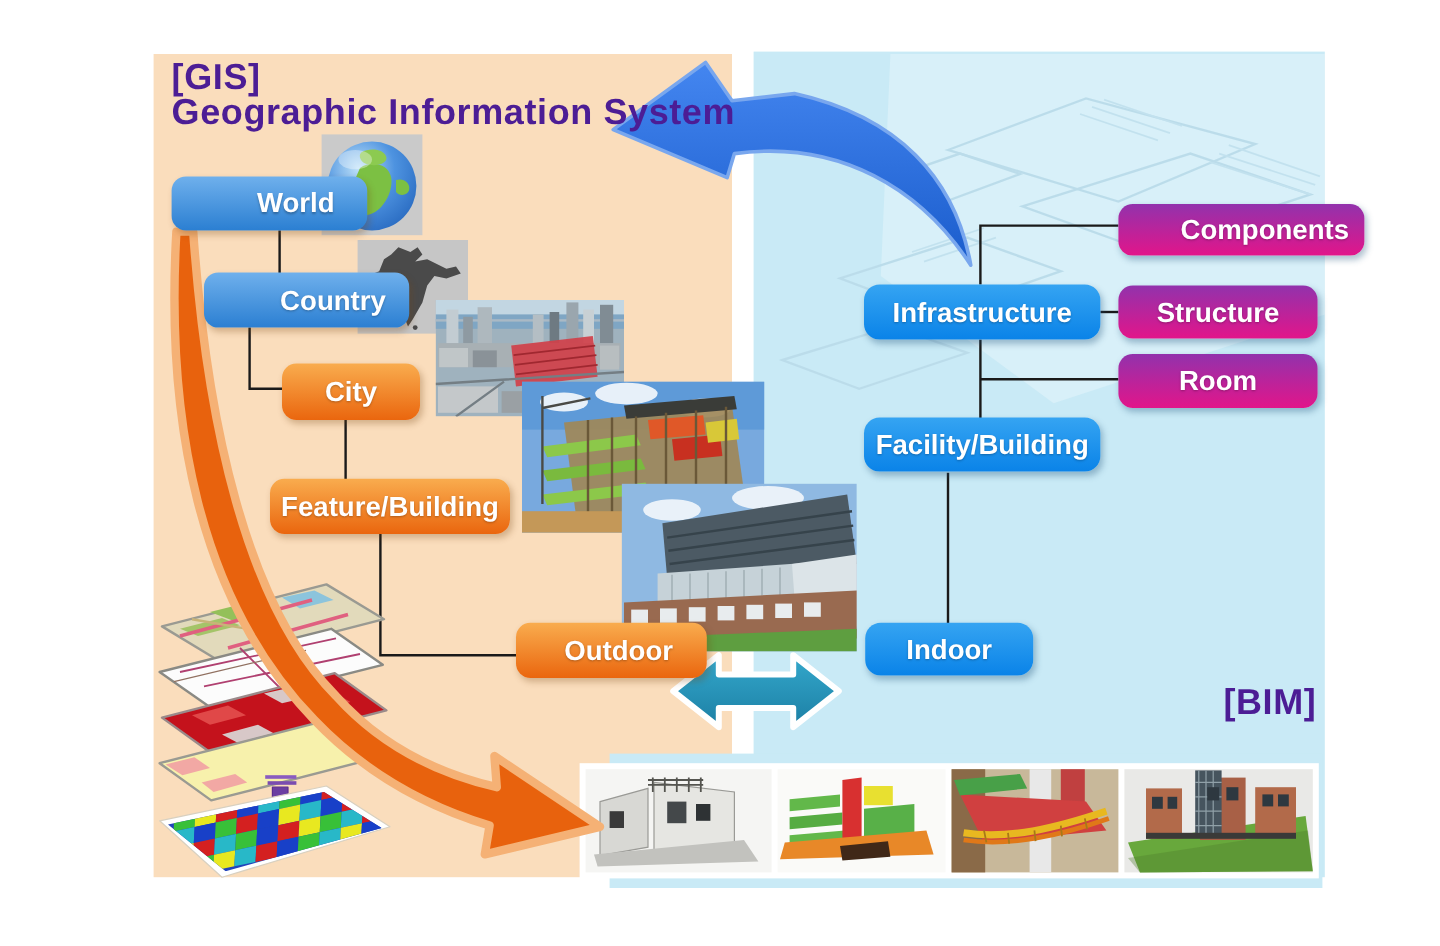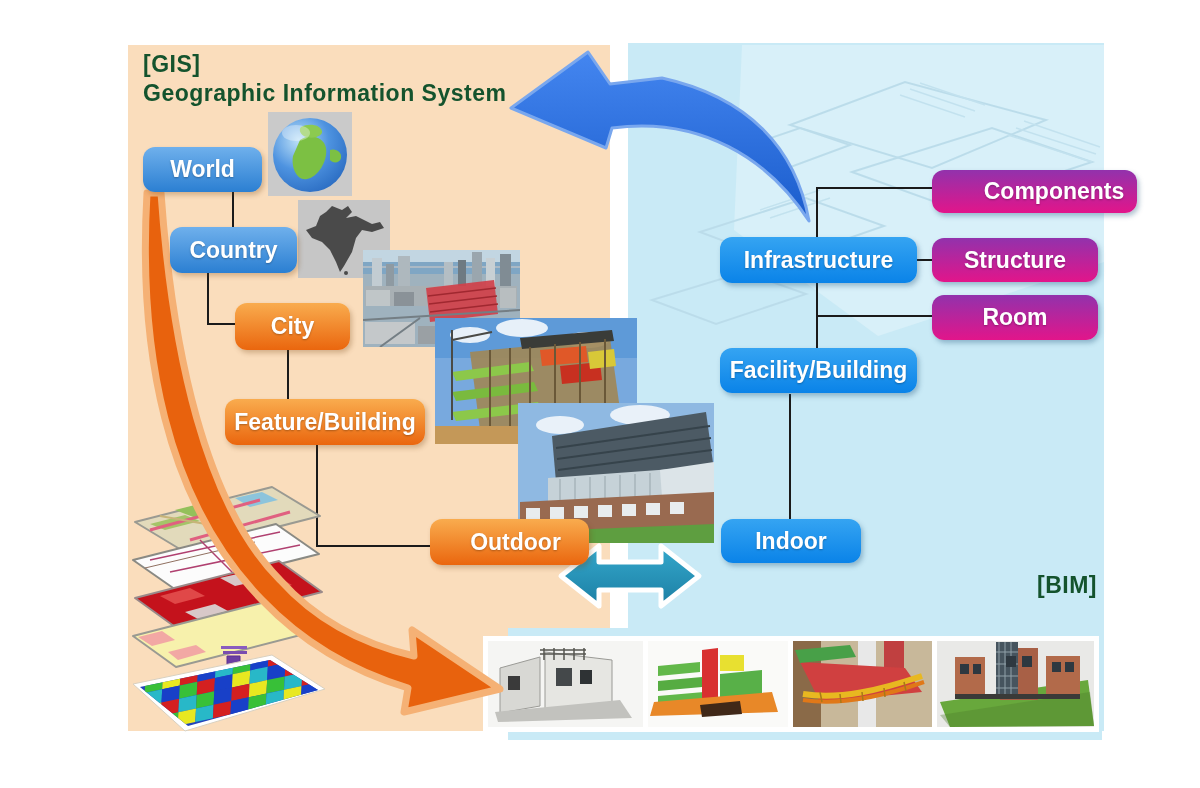--- a/index.html
+++ b/index.html
@@ -3,29 +3,29 @@
 <meta charset="utf-8">
 <style>
   html,body{margin:0;padding:0;background:#ffffff;}
   body{width:1200px;height:788px;font-family:"Liberation Sans",sans-serif;position:relative;overflow:hidden;}
   .canvas{position:absolute;left:0;top:0;width:1200px;height:788px;}
   .panel{position:absolute;}
   .gis-panel{left:128px;top:45px;width:482px;height:686px;background:#FADDBC;}
   .bim-panel{left:628px;top:43px;width:476px;height:688px;background:#C9EAF6;}
   .bim-strip{left:508px;top:628px;width:594px;height:112px;background:#C9EAF6;}
   svg.overlay{position:absolute;left:0;top:0;width:1200px;height:788px;pointer-events:none;}
-  .title{position:absolute;color:#14532d;font-weight:bold;font-size:23px;line-height:29px;letter-spacing:0.5px;}
+  .title{position:absolute;color:#4c1d95;font-weight:bold;font-size:30px;line-height:29px;letter-spacing:0.5px;}
   .gis-title{left:143px;top:50px;text-align:left;}
   .bim-title{left:700px;top:571px;width:397px;text-align:right;}
   .node{position:absolute;border-radius:12px;color:#fff;font-weight:bold;font-size:23px;
         display:flex;align-items:center;justify-content:center;
         text-shadow:0 1px 2px rgba(0,0,0,.28);}
-  .blue-soft{background:linear-gradient(#6FB0EC,#2B7FD2);box-shadow:2px 3px 5px rgba(120,70,20,.30);}
+  .blue-soft{background:linear-gradient(#6FB0EC,#2B7FD2);box-shadow:2px 3px 5px rgba(120,70,20,.30);padding-left:44px;}
   .orange{background:linear-gradient(#F9AC4E,#EA660E);box-shadow:2px 3px 5px rgba(120,70,20,.30);}
-  .blue-vivid{background:linear-gradient(#35A4F2,#0A83E8);box-shadow:2px 3px 5px rgba(30,80,120,.35);}
+  .blue-vivid{background:linear-gradient(#35A4F2,#0A83E8);box-shadow:2px 3px 5px rgba(30,80,120,.35);border-radius:13px;}
   .purple{background:linear-gradient(#9232AC,#E2158A);box-shadow:2px 3px 5px rgba(30,80,120,.35);}
   .n-world{left:143px;top:147px;width:119px;height:45px;}
   .n-country{left:170px;top:227px;width:127px;height:46px;}
   .n-city{left:235px;top:303px;width:115px;height:47px;}
   .n-feature{left:225px;top:399px;width:200px;height:46px;}
   .n-outdoor{left:430px;top:519px;width:147px;height:46px;padding-left:12px;}
   .n-infrastructure{left:720px;top:237px;width:197px;height:46px;}
   .n-components{left:932px;top:170px;width:166px;height:43px;padding-left:39px;}
   .n-structure{left:932px;top:238px;width:166px;height:44px;}
   .n-room{left:932px;top:295px;width:166px;height:45px;}

